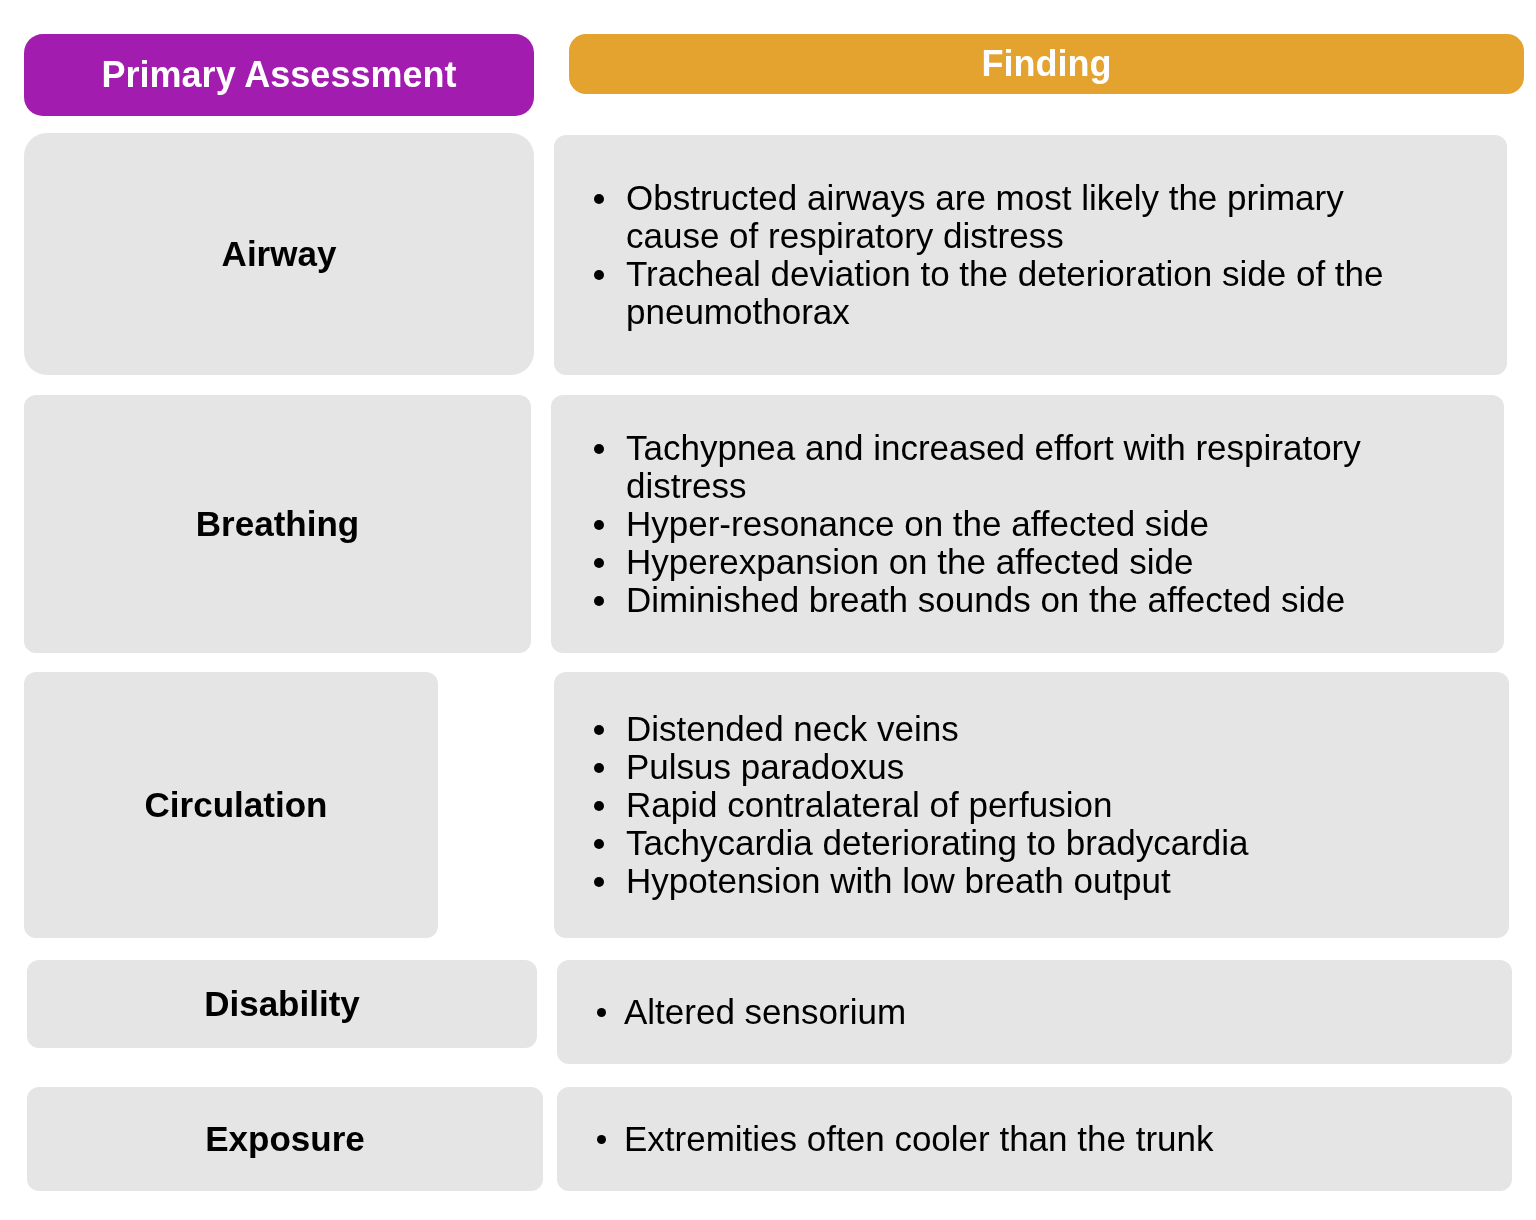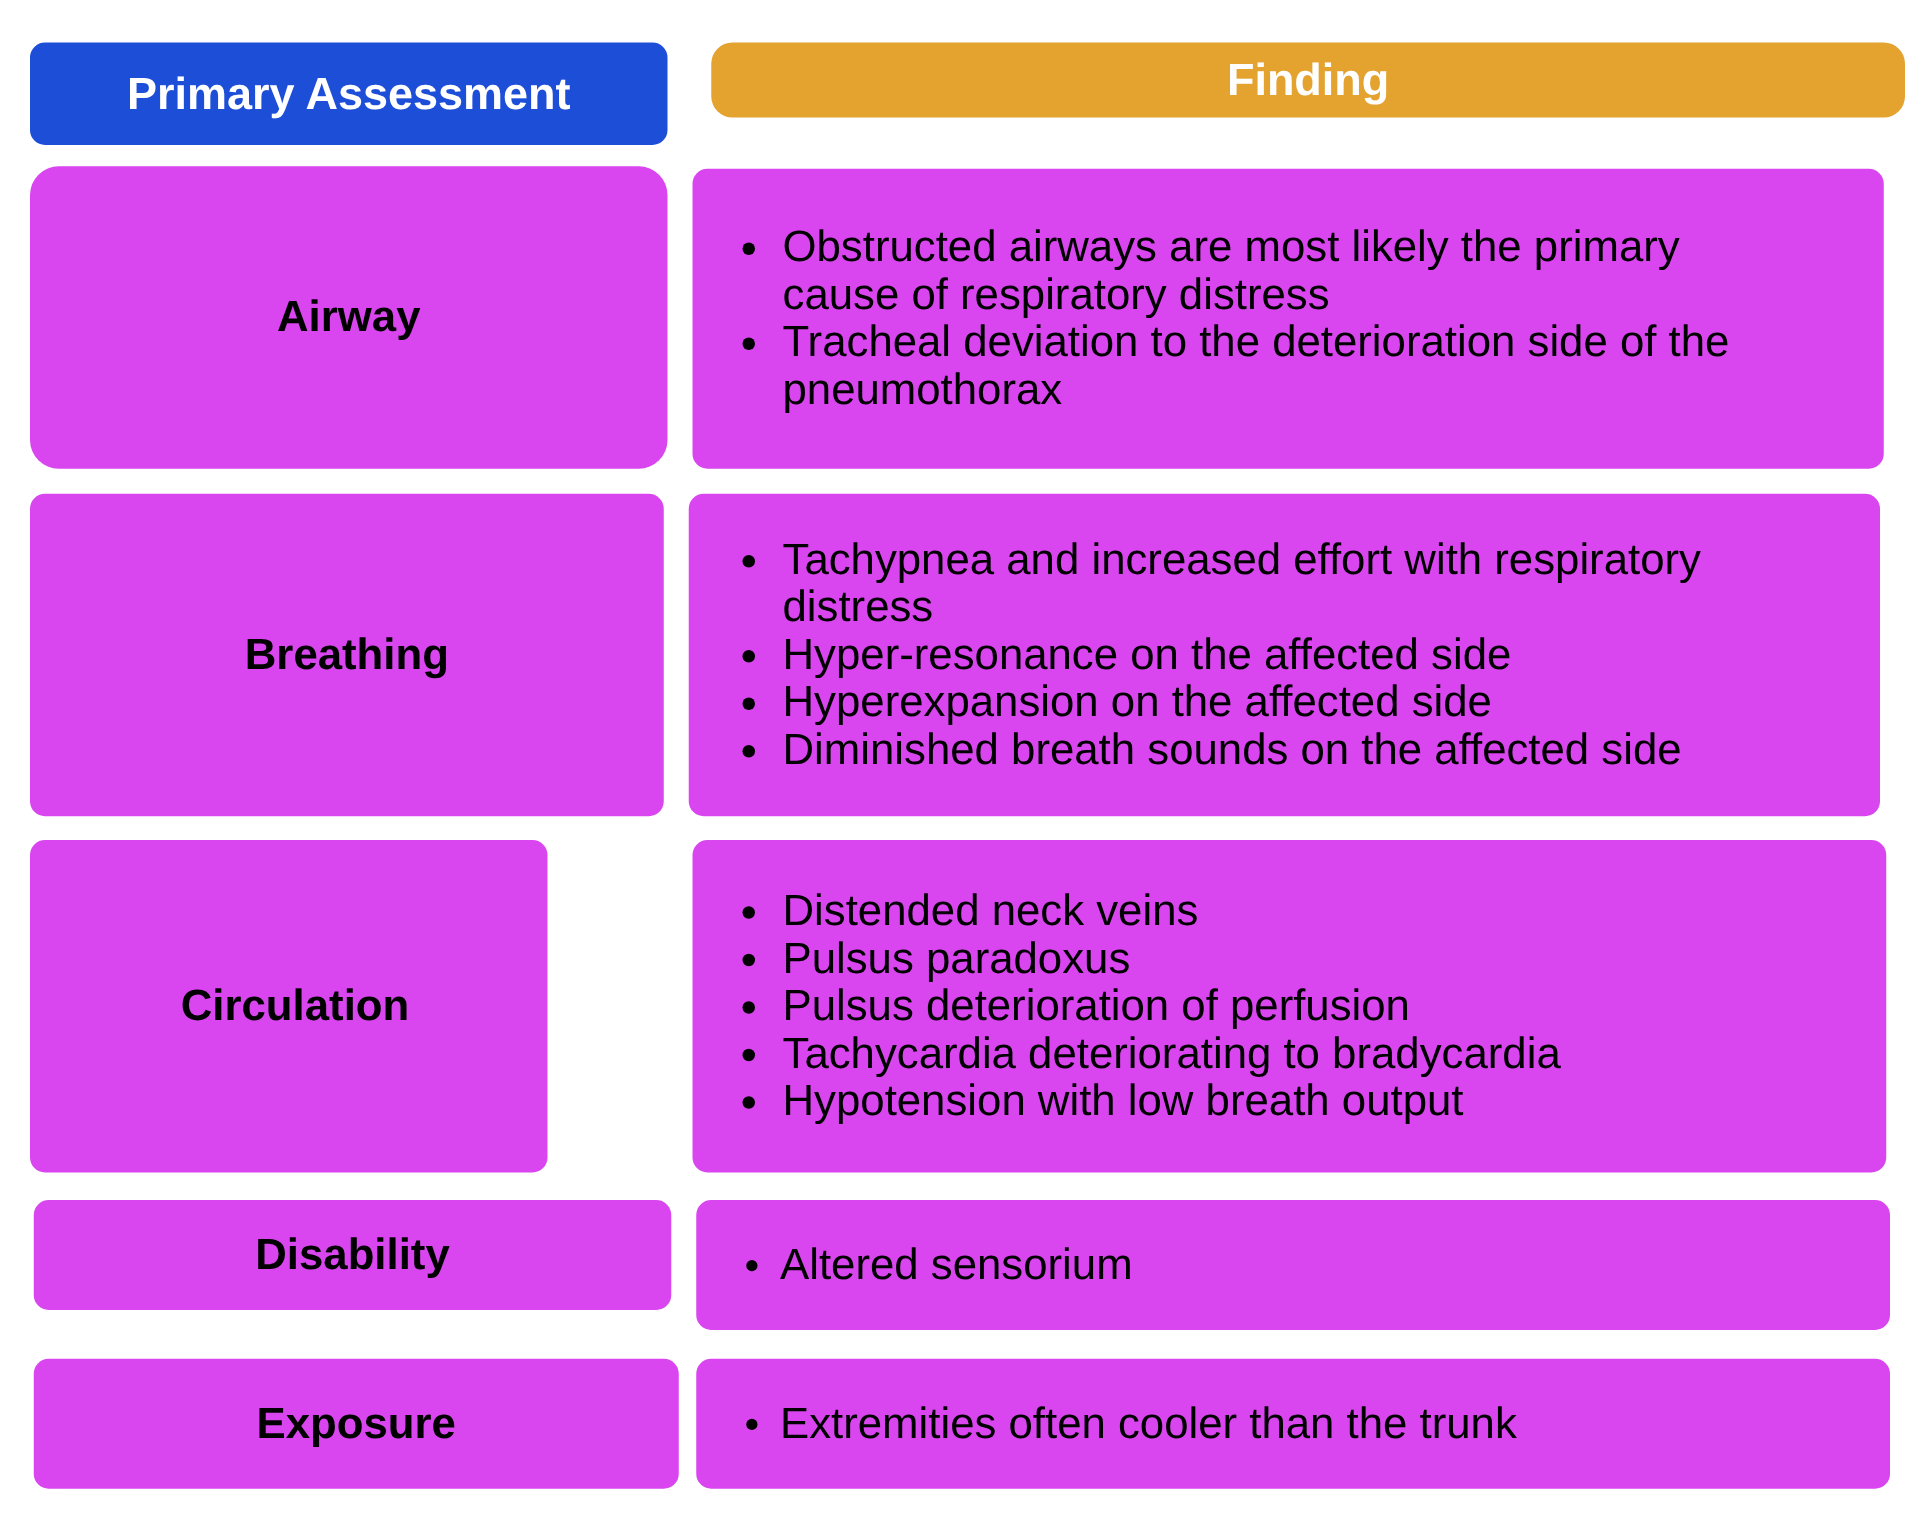--- a/index.html
+++ b/index.html
@@ -20,24 +20,24 @@
       box-sizing: border-box;
     }
     .hdr {
       color: #ffffff;
       font-weight: bold;
       font-size: 36px;
       display: flex;
       align-items: center;
       justify-content: center;
     }
-    .hdr-left { background: #1d4ed8; }
+    .hdr-left { background: #a21caf; border-radius: 19px; }
     .hdr-right { background: #e4a22f; }
     .cell {
-      background: #d946ef;
+      background: #e5e5e5;
     }
     .label {
       display: flex;
       align-items: center;
       justify-content: center;
       font-weight: bold;
       font-size: 35px;
       color: #000000;
     }
     .finding {
@@ -98,21 +98,21 @@
   </ul>
 </div>
 
 <div class="box cell label" style="left:24px; top:672px; width:414px; height:266px;">
   <span style="margin-left:10px;">Circulation</span>
 </div>
 <div class="box cell finding" style="left:554px; top:672px; width:955px; height:266px; padding-left:36px;">
   <ul>
     <li><span class="bullet"></span><span>Distended neck veins</span></li>
     <li><span class="bullet"></span><span>Pulsus paradoxus</span></li>
-    <li><span class="bullet"></span><span>Pulsus deterioration of perfusion</span></li>
+    <li><span class="bullet"></span><span>Rapid contralateral of perfusion</span></li>
     <li><span class="bullet"></span><span>Tachycardia deteriorating to bradycardia</span></li>
     <li><span class="bullet"></span><span>Hypotension with low breath output</span></li>
   </ul>
 </div>
 
 <div class="box cell label" style="left:27px; top:960px; width:510px; height:88px;">
   <span>Disability</span>
 </div>
 <div class="box cell finding" style="left:557px; top:960px; width:955px; height:104px; padding-left:38px;">
   <ul>

